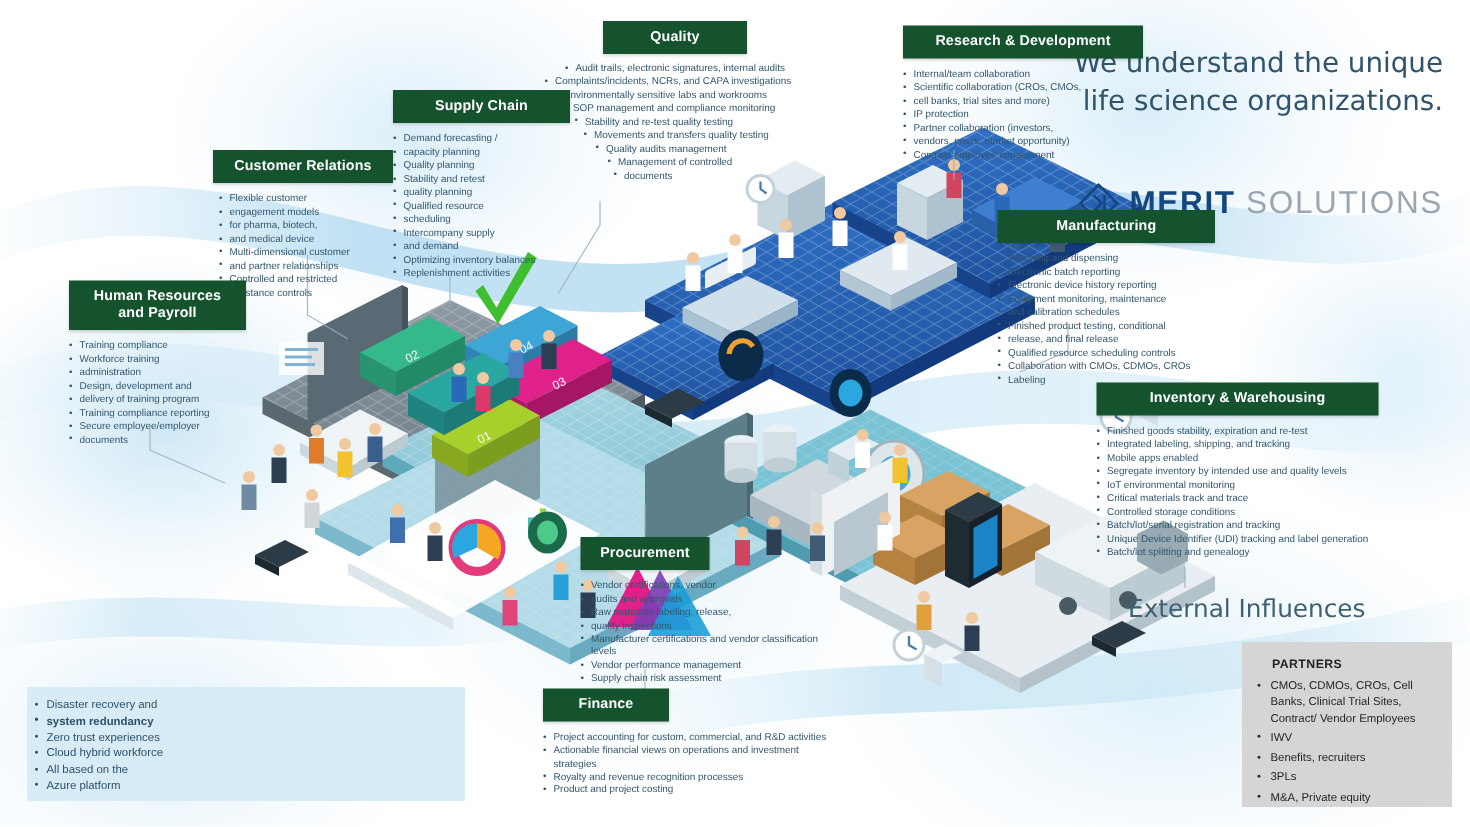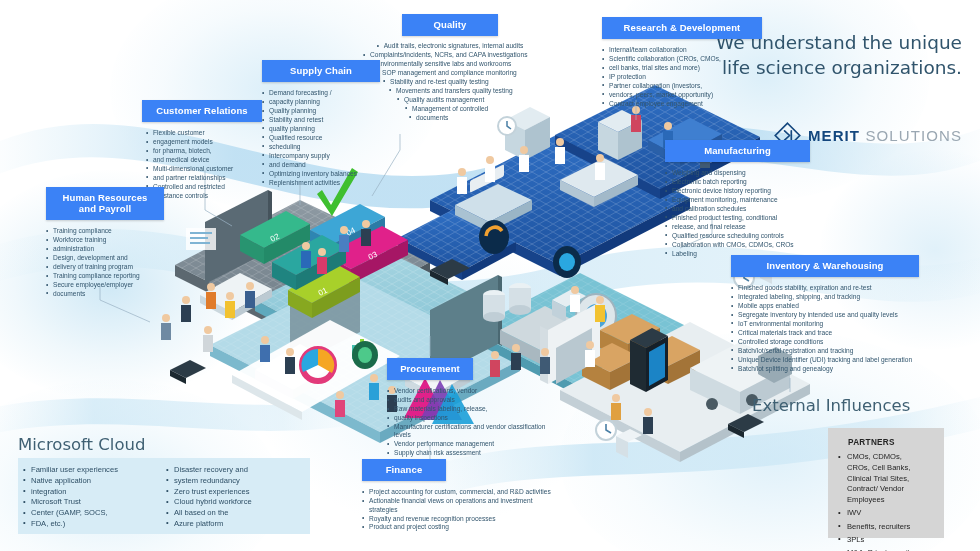--- a/index.html
+++ b/index.html
@@ -34,21 +34,21 @@
         background: radial-gradient(ellipse at center, rgba(185,223,243,.28) 0%, rgba(255,255,255,0) 70%); }
   .c7 { left:820px; top:150px; width:230px; height:200px;
         background: radial-gradient(ellipse at center, rgba(175,218,241,.38) 0%, rgba(255,255,255,0) 72%); }
 
   
   .ribbon { position: absolute; pointer-events: none; }
 
   
   .block { position: absolute; }
   .hdr {
-    background: #3b82f6;
+    background: #14532d;
     color: #ffffff;
     font-weight: bold;
     text-align: center;
     letter-spacing: .1px;
     padding: 5px 10px 6px;
     line-height: 1.18;
     box-shadow: 0 1px 2px rgba(0,0,0,.18);
   }
   .bullets { margin-top: 5px; color: #33566e; }
   .bullets li {
@@ -75,21 +75,21 @@
     line-height: 1.37;
     color: #30546c;
     font-family: "DejaVu Sans", sans-serif;
     font-weight: 400;
   }
   #logo {
     position: absolute; right: 18px; top: 122px;
     display: flex; align-items: center; justify-content: flex-end; gap: 7px;
   }
   #logo .mark { width: 27px; height: 27px; }
-  #logo .wordmark { font-size: 15px; letter-spacing: 1.1px; white-space: nowrap; }
+  #logo .wordmark { font-size: 21px; letter-spacing: 1.1px; white-space: nowrap; }
   #logo .wm-a { color: #14477e; font-weight: bold; }
   #logo .wm-b { color: #9aa7b2; font-weight: 400; }
 
   
   #mscloud-title {
     position: absolute; left: 18px; top: 435px;
     font-size: 16.5px; color: #3f6073; font-family: "DejaVu Sans", sans-serif;
   }
   #mscloud-box {
     position: absolute; left: 18px; top: 458px; width: 292px; height: 76px;
@@ -689,44 +689,35 @@
   <div class="block" style="left:362px; top:459px; width:200px;">
     <div class="hdr" style="width:84px; font-size:9.5px;">Finance</div>
     <ul class="bullets" style="font-size:6.6px; margin-top:7px;">
       <li>Project accounting for custom, commercial, and R&amp;D activities</li>
       <li>Actionable financial views on operations and investment strategies</li>
       <li>Royalty and revenue recognition processes</li>
       <li>Product and project costing</li>
     </ul>
   </div>
 
-  <div id="mscloud-title">Microsoft Cloud</div>
   <div id="mscloud-box">
     <ul>
-      <li>Familiar user experiences</li>
-      <li>Native application</li>
-      <li style="list-style:none; padding-left:9px;"><span>integration</span></li>
-      <li>Microsoft Trust</li>
-      <li style="list-style:none; padding-left:9px;"><span>Center (GAMP, SOCS,</span></li>
-      <li style="list-style:none; padding-left:9px;"><span>FDA, etc.)</span></li>
-    </ul>
-    <ul>
       <li>Disaster recovery and</li>
-      <li style="list-style:none; padding-left:9px;"><span>system redundancy</span></li>
+      <li style="list-style:none; padding-left:9px;font-weight:bold;"><span>system redundancy</span></li>
       <li>Zero trust experiences</li>
       <li>Cloud hybrid workforce</li>
       <li>All based on the</li>
       <li style="list-style:none; padding-left:9px;"><span>Azure platform</span></li>
     </ul>
   </div>
 
   <div id="ext-title">External Influences</div>
 
 
-  <div class="graybox" style="left:828px; top:428px; width:116px; height:110px; padding:10px 24px 8px 8px;">
+  <div class="graybox" style="left:828px; top:428px; width:140px; height:110px; padding:10px 24px 8px 8px;">
     <h4 style="margin-left:12px;">PARTNERS</h4>
     <ul>
       <li>CMOs, CDMOs, CROs, Cell Banks, Clinical Trial Sites, Contract/ Vendor Employees</li>
       <li>IWV</li>
       <li>Benefits, recruiters</li>
       <li>3PLs</li>
       <li>M&amp;A, Private equity</li>
     </ul>
   </div>
 

